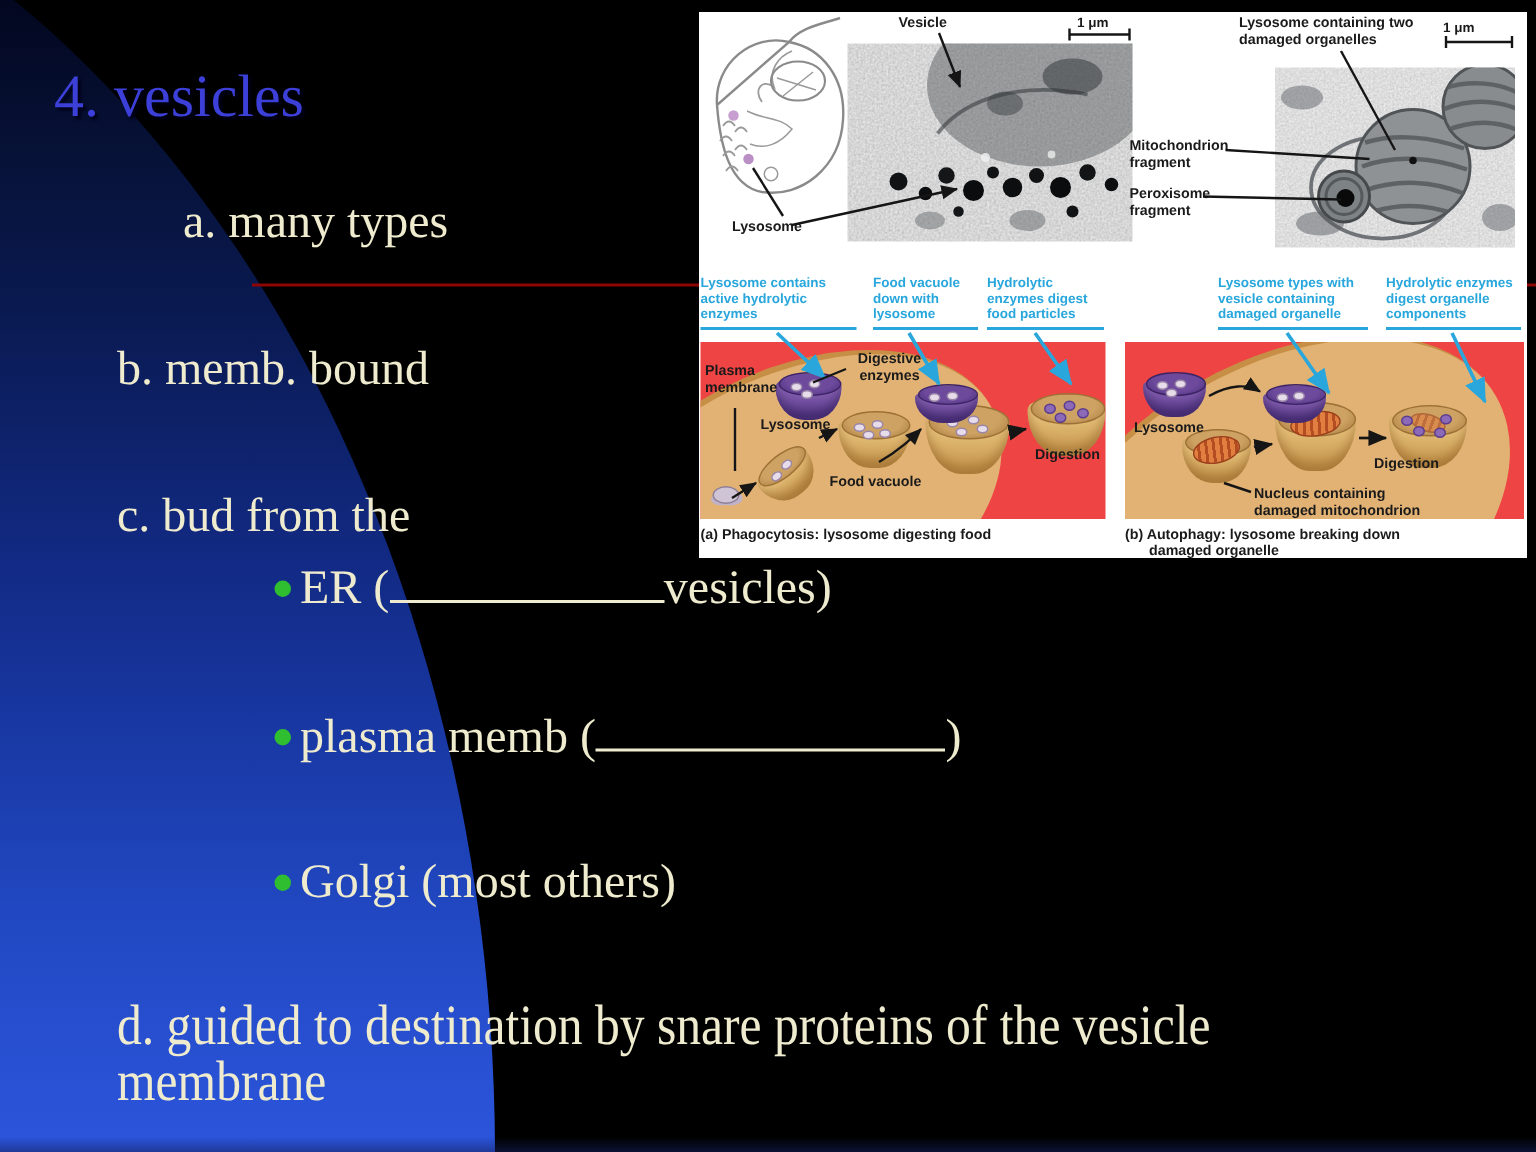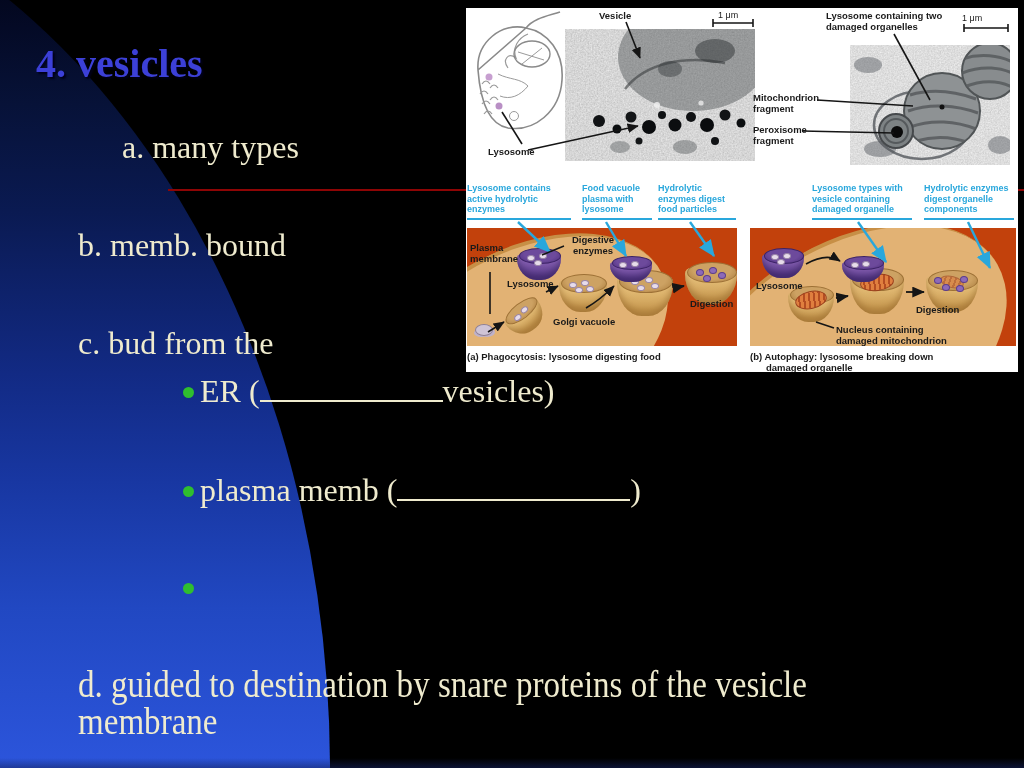--- a/index.html
+++ b/index.html
@@ -15,21 +15,21 @@
       #122a84 28%,#1837a2 34%,#2148c2 41%,#2c55dc 50%,#2c55dc 100%);
   }
   #bottom-band{
     position:absolute;left:0;bottom:0;width:1024px;height:10px;z-index:0;
     background:linear-gradient(180deg,rgba(16,28,80,0),rgba(20,34,96,.55));
   }
   
   #redline{position:absolute;left:168px;top:189px;width:856px;height:2px;background:#8e0505;z-index:1;}
   
   .txt{position:absolute;color:#efebce;font-size:32px;line-height:38px;z-index:2;white-space:nowrap;}
-  #title{position:absolute;left:36px;top:40px;color:#3c40d8;font-size:40px;font-weight:bold;
+  #title{position:absolute;left:36px;top:40px;color:#3c40d8;font-size:40px;font-weight:normal;
          z-index:2;text-shadow:2px 2px 2px #00001a;white-space:nowrap;}
   #item-a{left:78px;top:128px;margin-left:44px;}
   #item-b{left:78px;top:226px;}
   #item-c{left:78px;top:324px;}
   .bullet-row{position:absolute;left:183px;z-index:2;color:#efebce;font-size:32px;line-height:38px;white-space:nowrap;}
   #bullet-er{top:372px;}
   #bullet-plasma{top:471px;}
   #bullet-golgi{top:568px;}
   .dot{display:inline-block;width:11px;height:11px;border-radius:50%;background:#2fbe2f;
        margin-right:6px;vertical-align:4px;}
@@ -39,23 +39,23 @@
   #item-d{left:78px;top:666px;font-size:38px;line-height:37px;transform:scaleX(.87);
           transform-origin:0 0;white-space:normal;width:1000px;}
   
   #figure{position:absolute;left:466px;top:8px;width:552px;height:364px;background:#ffffff;
           z-index:3;font-family:"Liberation Sans",sans-serif;overflow:hidden;}
   #figure .abs{position:absolute;}
   .flabel{position:absolute;font-size:9.5px;line-height:11px;font-weight:bold;color:#1a1a1a;}
   .cyan{position:absolute;font-size:9px;line-height:10.5px;font-weight:bold;color:#29a7dc;}
   .cyanbar{position:absolute;height:2px;background:#29a7dc;}
   .caption{position:absolute;font-size:9.5px;line-height:10.5px;font-weight:bold;color:#1a1a1a;}
-  .scaletext{position:absolute;font-size:9px;font-weight:normal;color:#1a1a1a;text-align:right;}
-  
-  .biobox{position:absolute;top:220px;height:118px;background:#c2410c;overflow:hidden;}
+  .scaletext{position:absolute;font-size:9px;font-weight:bold;color:#1a1a1a;text-align:right;}
+  
+  .biobox{position:absolute;top:220px;height:118px;background:#ef4444;overflow:hidden;}
   #boxA{left:1px;width:270px;}
   #boxB{left:284px;width:266px;}
   .memswoosh{position:absolute;border-radius:50%;background:#e2b274;border-top:4px solid #c78f46;}
   
   .bowl{position:absolute;}
   .cup{position:absolute;left:0;top:6px;width:100%;bottom:0;
        border-radius:12% 12% 50% 50%/18% 18% 95% 95%;
        background:linear-gradient(180deg,#eac47e 20%,#c99b52 85%);
        box-shadow:inset 0 -5px 7px rgba(140,92,34,.55);}
   .mouth{position:absolute;left:4%;top:0;width:92%;height:45%;border-radius:50%;
@@ -90,21 +90,21 @@
 <div id="item-b" class="txt">b. memb. bound</div>
 <div id="item-c" class="txt">c. bud from the</div>
 
 <div id="bullet-er" class="bullet-row">
   <span class="dot"></span><span>ER (</span><span class="blank blank-er"></span><span>vesicles)</span>
 </div>
 <div id="bullet-plasma" class="bullet-row">
   <span class="dot"></span><span>plasma memb (</span><span class="blank blank-plasma"></span><span>)</span>
 </div>
 <div id="bullet-golgi" class="bullet-row">
-  <span class="dot"></span>
+  <span class="dot"></span><span>Golgi (most others)</span>
 </div>
 
 <div id="item-d" class="txt">
   <div>d. guided to destination by snare proteins of the vesicle</div>
   <div>membrane</div>
 </div>
 
 <div id="figure">
 
   <svg class="abs" style="left:2px;top:0;" width="102" height="152" viewBox="0 0 102 152">
@@ -202,21 +202,21 @@
   <div class="flabel" style="left:133px;top:2px;">Vesicle</div>
   <div class="scaletext" style="left:252px;top:2px;">1 μm</div>
   <div class="flabel" style="left:22px;top:138px;">Lysosome</div>
   <div class="flabel" style="left:360px;top:2px;width:122px;">Lysosome containing two damaged organelles</div>
   <div class="scaletext" style="left:496px;top:5px;">1 μm</div>
   <div class="flabel" style="left:287px;top:84px;width:62px;">Mitochondrion fragment</div>
   <div class="flabel" style="left:287px;top:116px;width:58px;">Peroxisome fragment</div>
 
   <div class="cyan" style="left:1px;top:175px;width:100px;">Lysosome contains active hydrolytic enzymes</div>
   <div class="cyanbar" style="left:1px;top:210px;width:104px;"></div>
-  <div class="cyan" style="left:116px;top:175px;width:64px;">Food vacuole plasma with lysosome</div>
+  <div class="cyan" style="left:116px;top:175px;width:64px;">Food vacuole down with lysosome</div>
   <div class="cyanbar" style="left:116px;top:210px;width:70px;"></div>
   <div class="cyan" style="left:192px;top:175px;width:72px;">Hydrolytic enzymes digest food particles</div>
   <div class="cyanbar" style="left:192px;top:210px;width:78px;"></div>
   <div class="cyan" style="left:346px;top:175px;width:100px;">Lysosome types with vesicle containing damaged organelle</div>
   <div class="cyanbar" style="left:346px;top:210px;width:100px;"></div>
   <div class="cyan" style="left:458px;top:175px;width:92px;">Hydrolytic enzymes digest organelle components</div>
   <div class="cyanbar" style="left:458px;top:210px;width:90px;"></div>
 
   <div id="boxA" class="biobox">
     <div class="memswoosh" style="left:-90px;bottom:-85px;width:300px;height:180px;transform:rotate(-26deg);"></div>
@@ -260,21 +260,21 @@
     <div class="bowl" style="left:38px;top:74px;width:40px;height:30px;transform:rotate(-38deg);">
       <div class="cup" style="background:linear-gradient(180deg,#d8ac66,#b58441;"></div>
         <div class="mouth"></div>
       <span class="grain" style="left:10px;top:8px;"></span>
         <span class="grain" style="left:20px;top:6px;"></span>
     </div>
     <span class="foodblob" style="left:8px;top:96px;"></span>
     <div class="flabel" style="left:3px;top:14px;width:58px;">Plasma membrane</div>
     <div class="flabel" style="left:98px;top:6px;width:56px;text-align:center;">Digestive enzymes</div>
     <div class="flabel" style="left:40px;top:50px;">Lysosome</div>
-    <div class="flabel" style="left:86px;top:88px;">Golgi vacuole</div>
+    <div class="flabel" style="left:86px;top:88px;">Food vacuole</div>
     <div class="flabel" style="left:223px;top:70px;">Digestion</div>
   </div>
 
   <div id="boxB" class="biobox">
     <div class="memswoosh" style="left:-70px;bottom:-110px;width:340px;height:210px;transform:rotate(-30deg);"></div>
     <div class="bowl purple" style="left:12px;top:20px;width:42px;height:30px;">
       <div class="cup"></div>
         <div class="mouth"></div>
       <span class="grain" style="left:9px;top:6px;"></span>
         <span class="grain" style="left:21px;top:5px;"></span>

